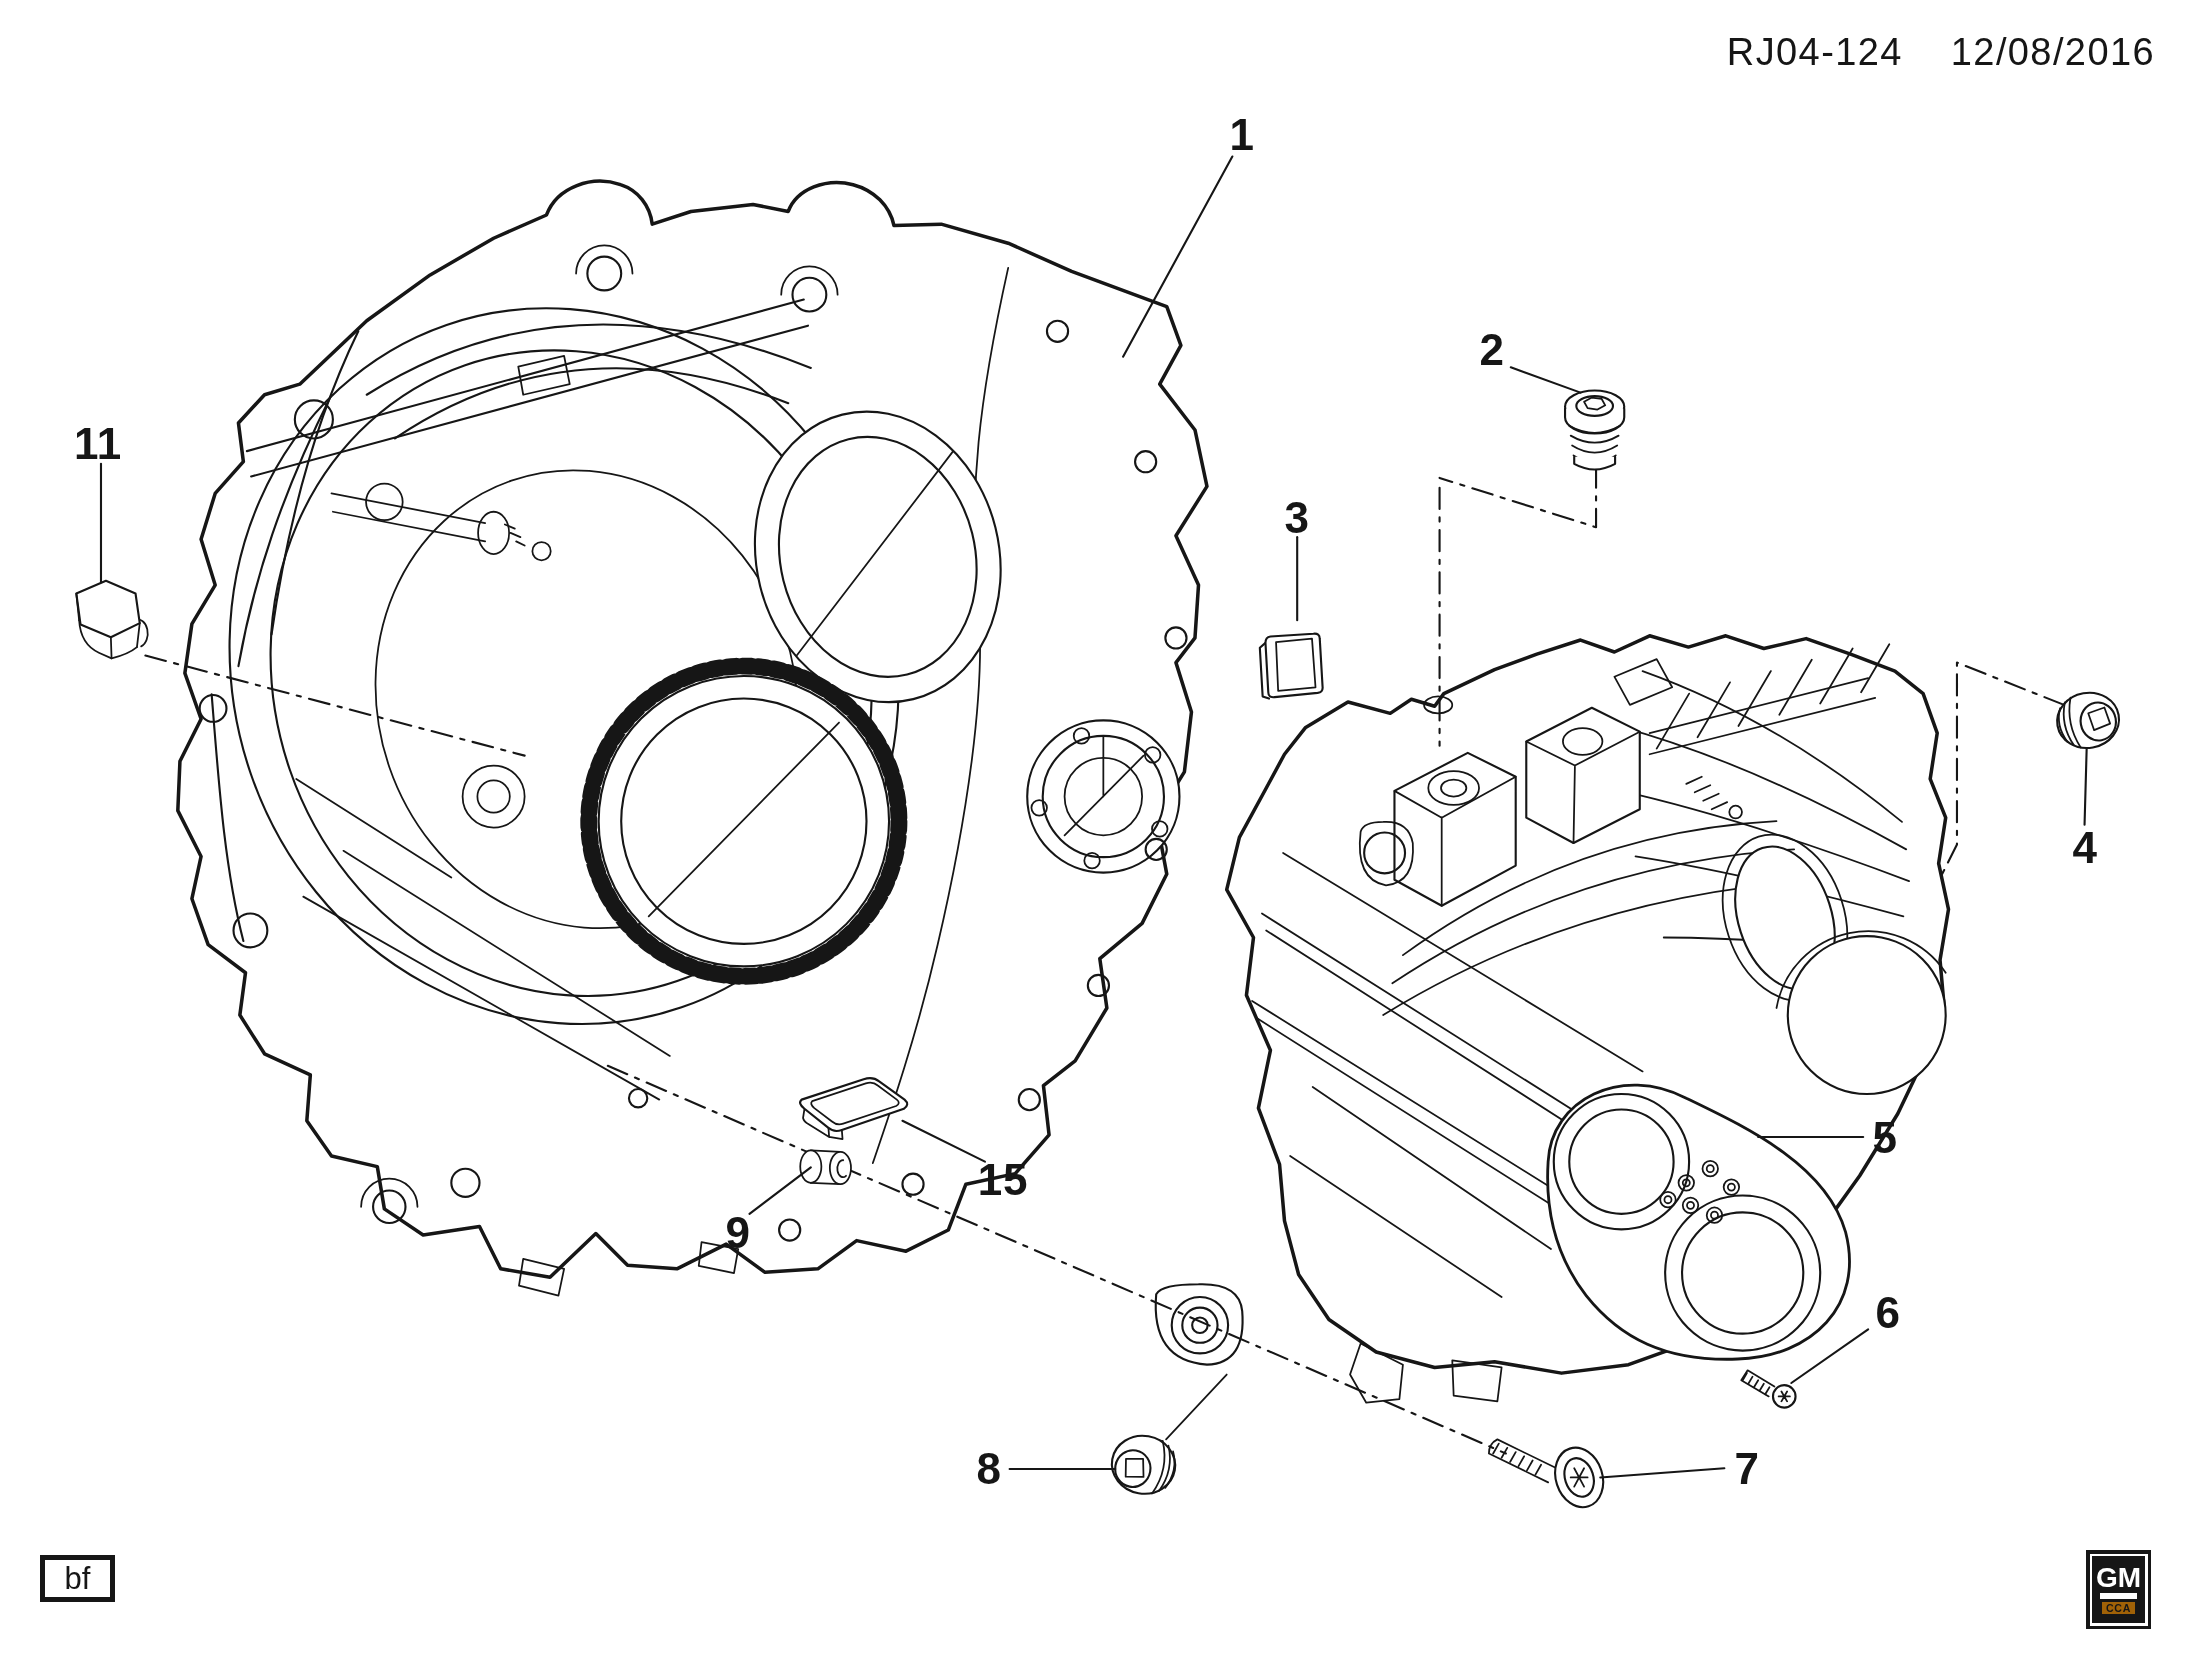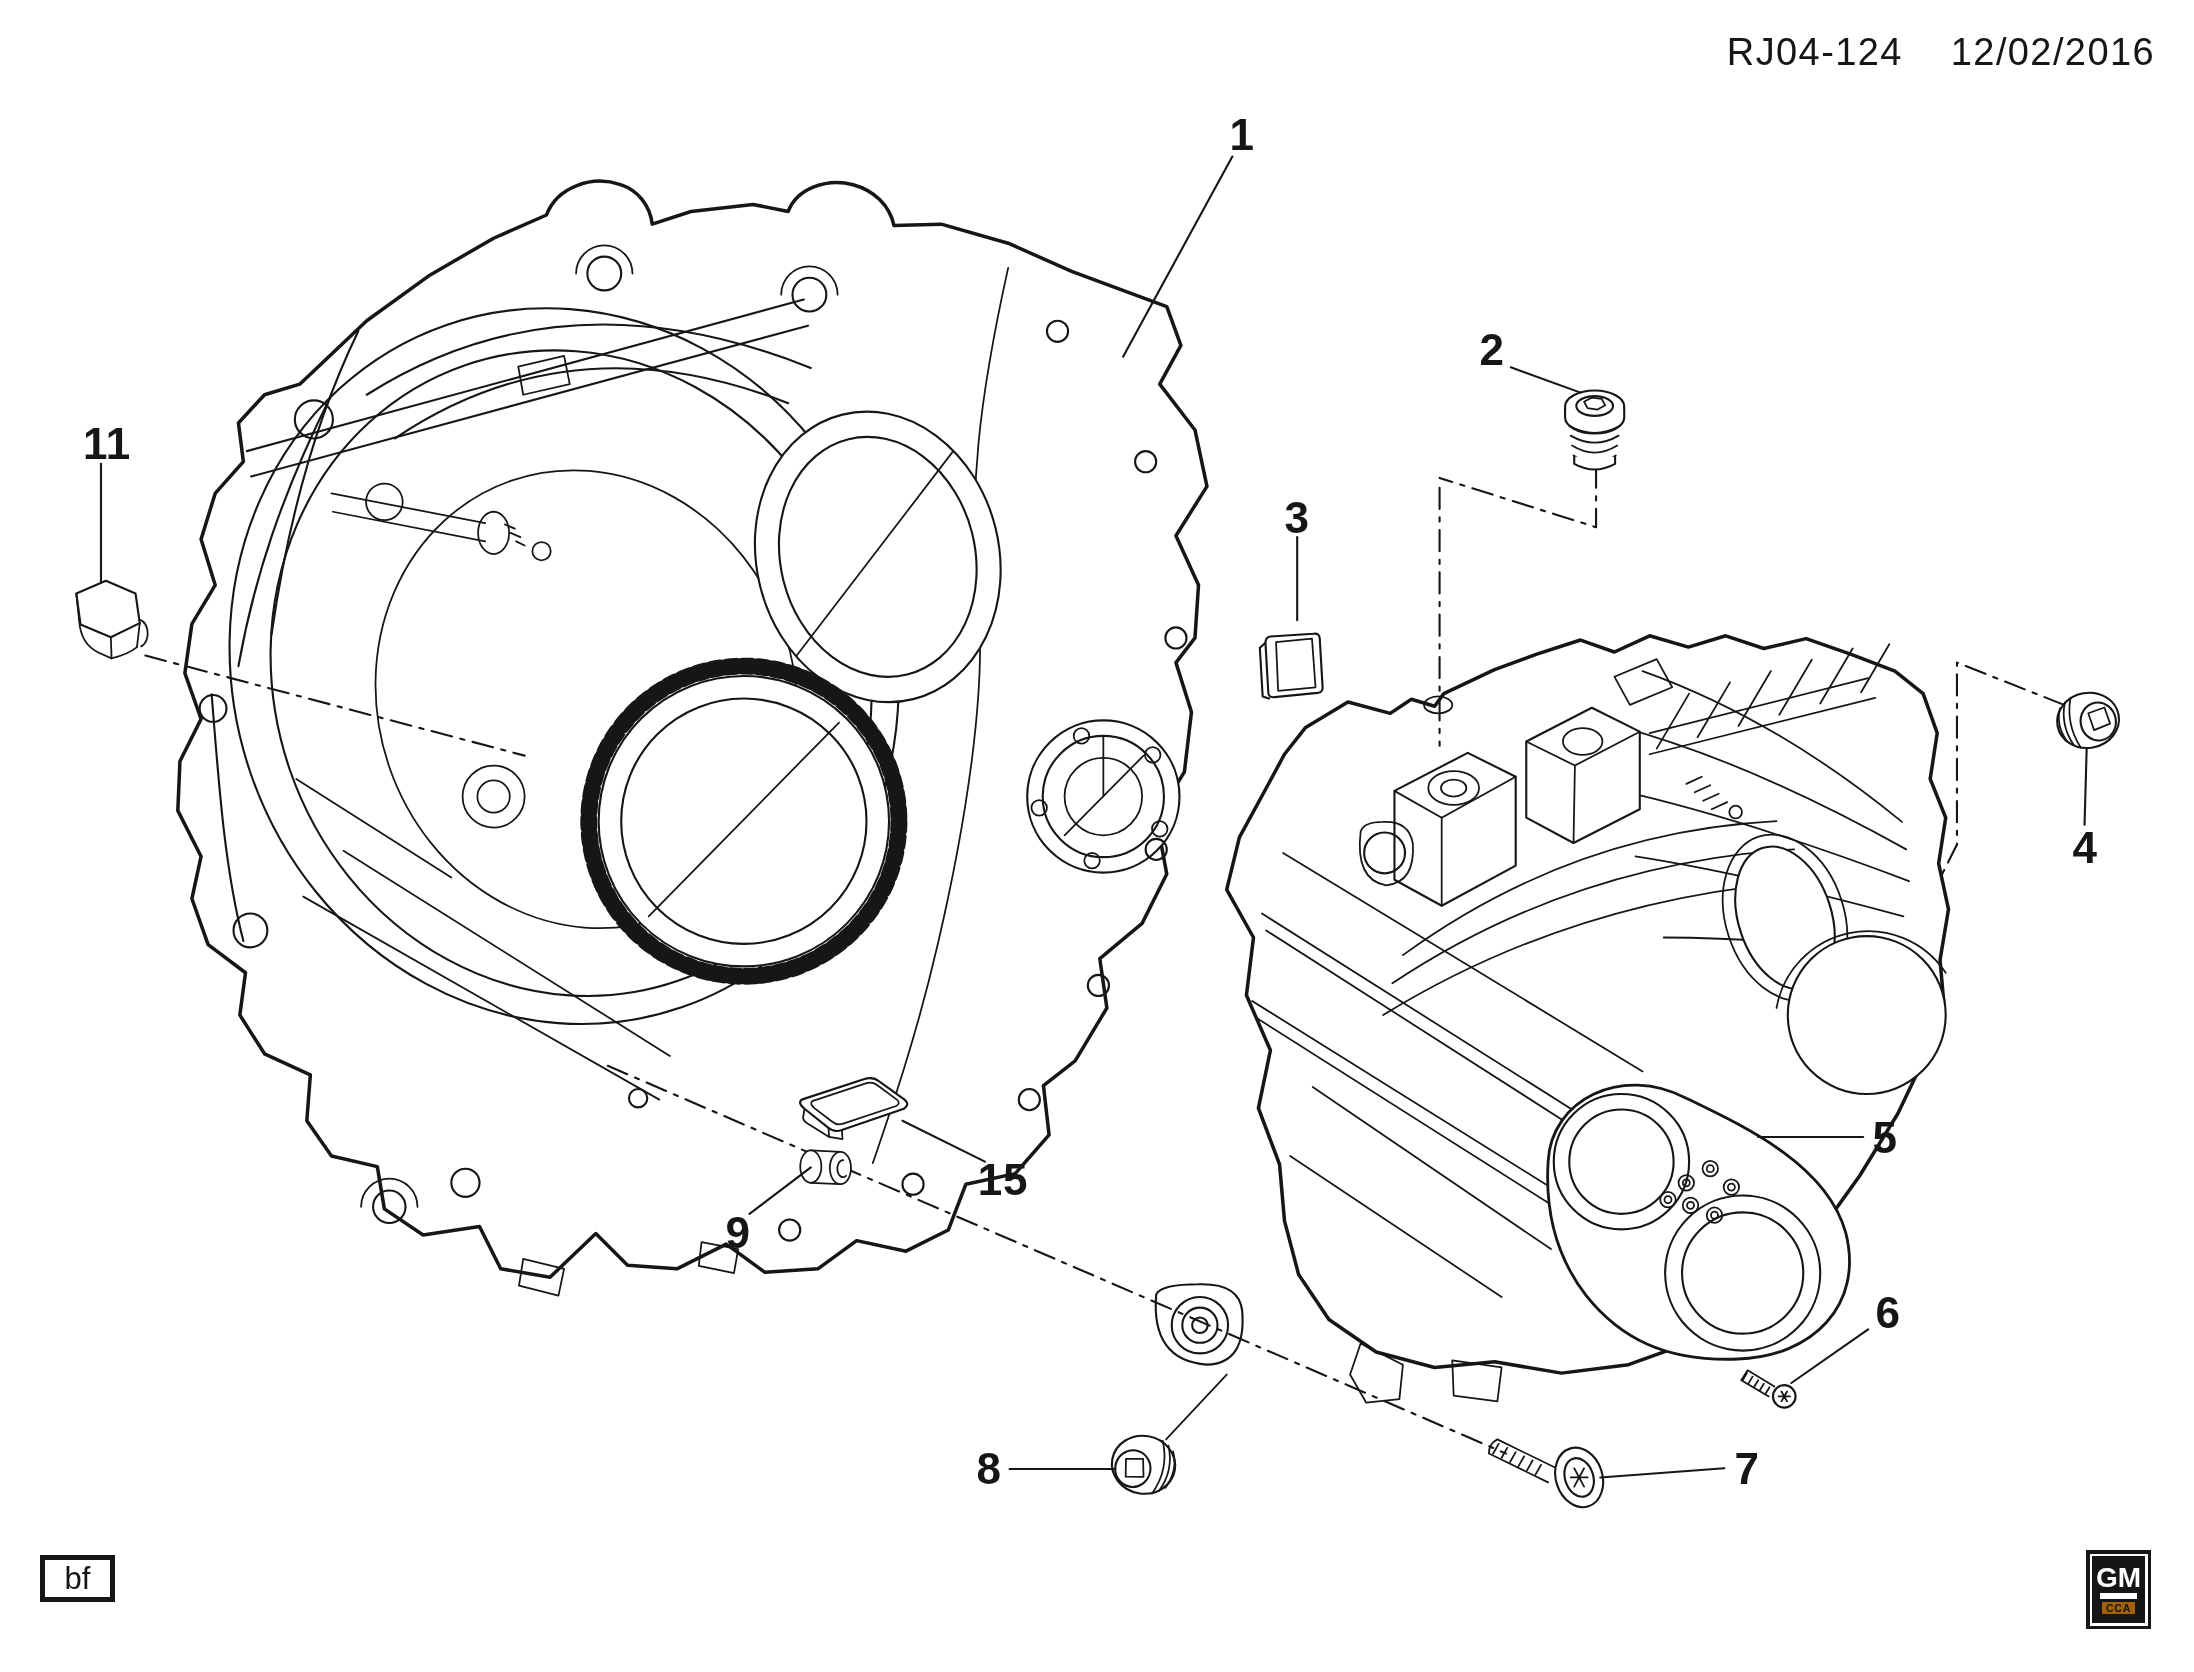--- a/index.html
+++ b/index.html
@@ -321,25 +321,25 @@
   <div class="callout" style="left:1242px; top:135px">1</div>
   <div class="callout" style="left:1492px; top:350px">2</div>
   <div class="callout" style="left:1297px; top:518px">3</div>
   <div class="callout" style="left:2085px; top:848px">4</div>
   <div class="callout" style="left:1885px; top:1138px">5</div>
   <div class="callout" style="left:1888px; top:1313px">6</div>
   <div class="callout" style="left:1747px; top:1469px">7</div>
   <div class="callout" style="left:989px; top:1469px">8</div>
   <div class="callout" style="left:738px; top:1233px">9</div>
   <div class="callout" style="left:1003px; top:1180px">15</div>
-  <div class="callout" style="left:107px;  top:444px">11</div>
+  <div class="callout" style="left:98px;  top:444px">11</div>
 
   <div class="header-block">
     <span>RJ04-124</span>
-    <span>12/02/2016</span>
+    <span>12/08/2016</span>
   </div>
 
   <div class="page-code-box">
     <span>bf</span>
   </div>
 
   <div class="gm-logo">
     <div class="gm-logo-bevel">
       <div class="gm-logo-inner">
         <span class="gm-logo-text">GM</span>

